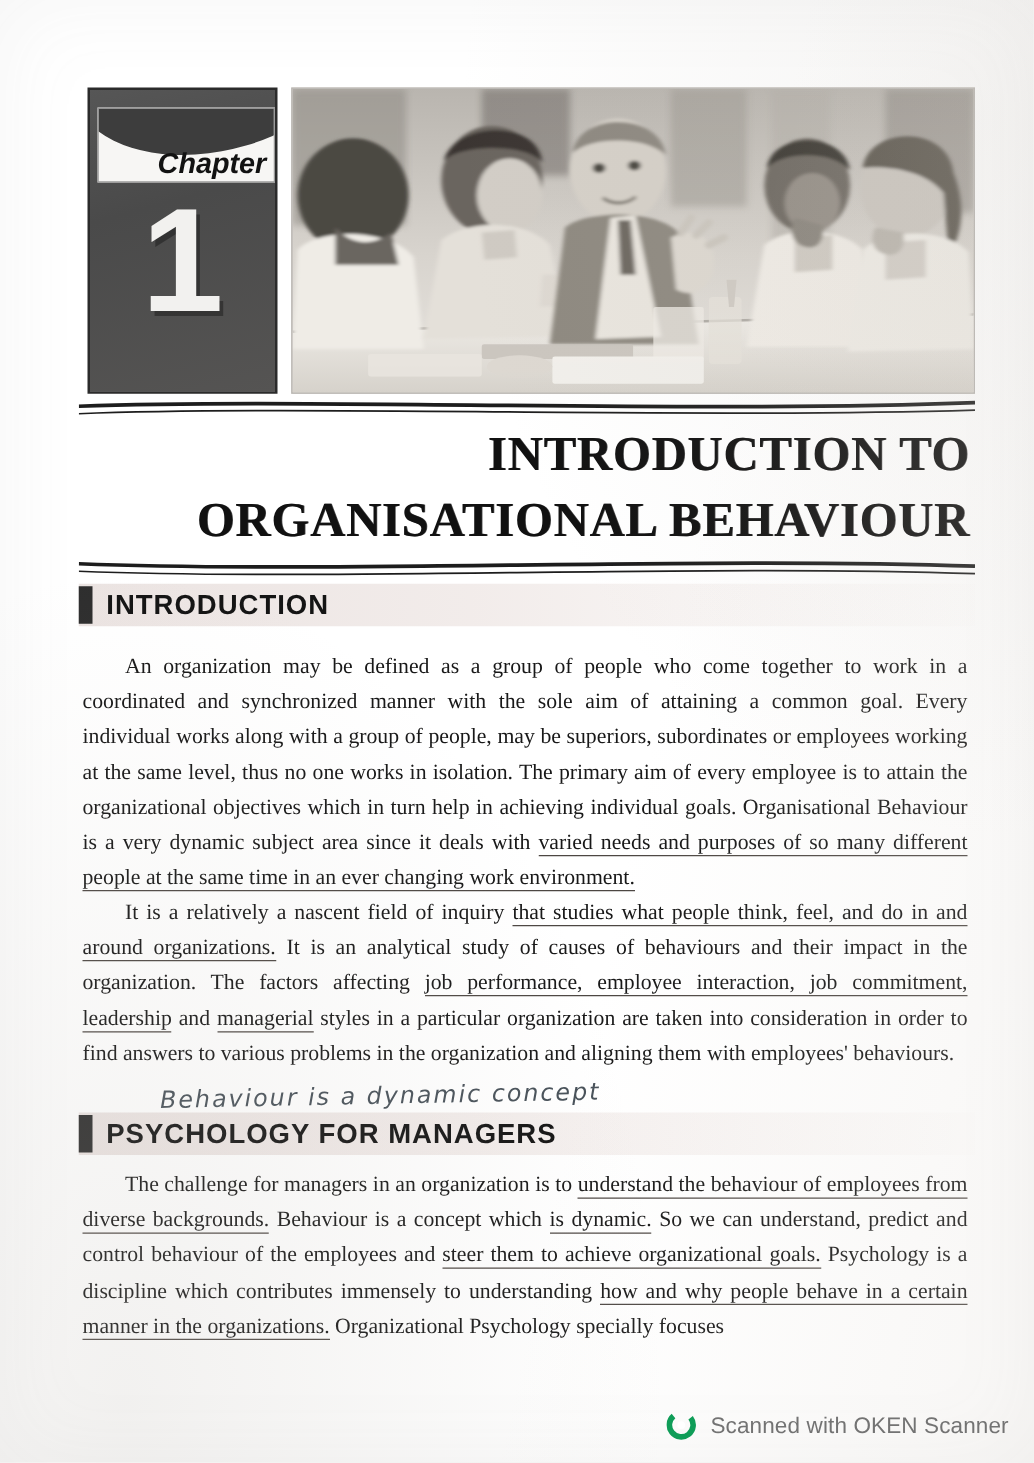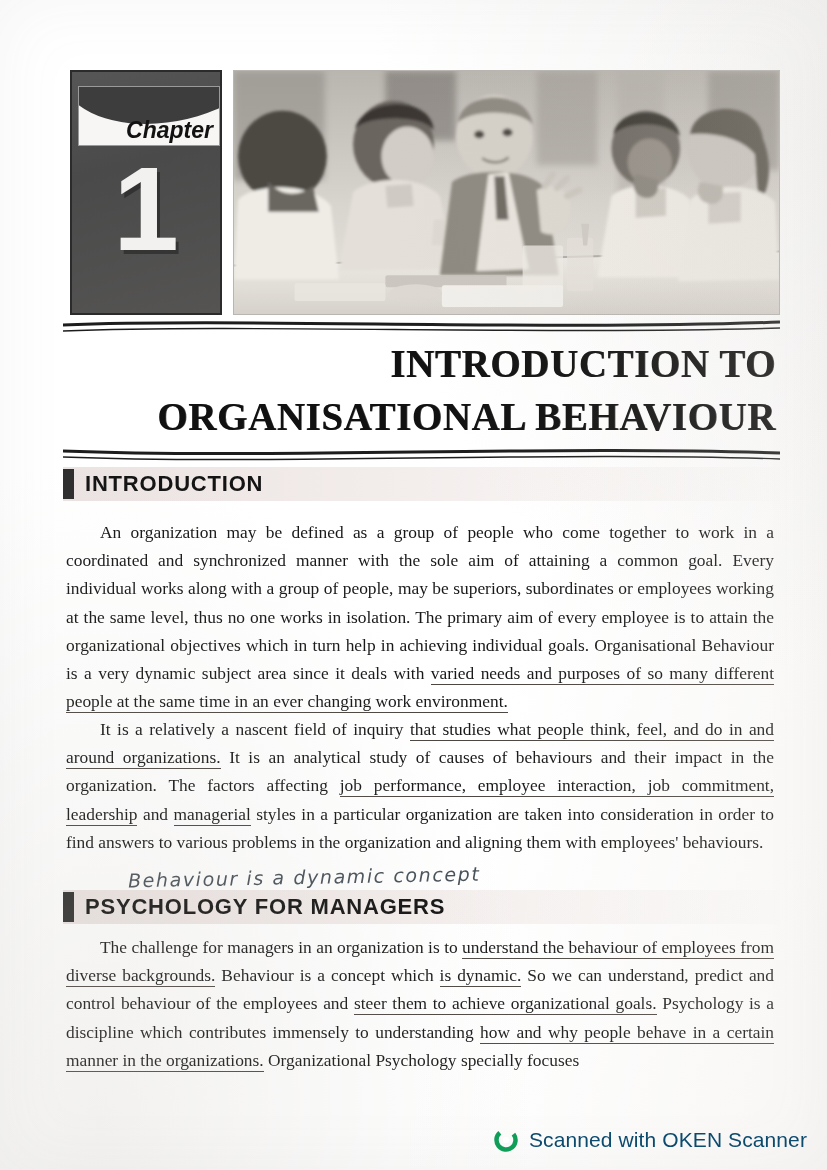--- a/index.html
+++ b/index.html
@@ -195,22 +195,22 @@
     right: 20px;
     bottom: 18px;
     display: flex;
     align-items: center;
     gap: 11px;
     z-index: 50;
   }
   .oken-logo { width: 24px; height: 24px; display:block; }
   .watermark-text {
     font-family: "Liberation Sans", sans-serif;
-    font-size: 21px;
-    color: #0c4a6e;
+    font-size: 18px;
+    color: #737373;
     letter-spacing: 0.1px;
   }
 </style>
 </head>
 <body>
 
 <div class="page">
 
   <div class="header-row">
 

